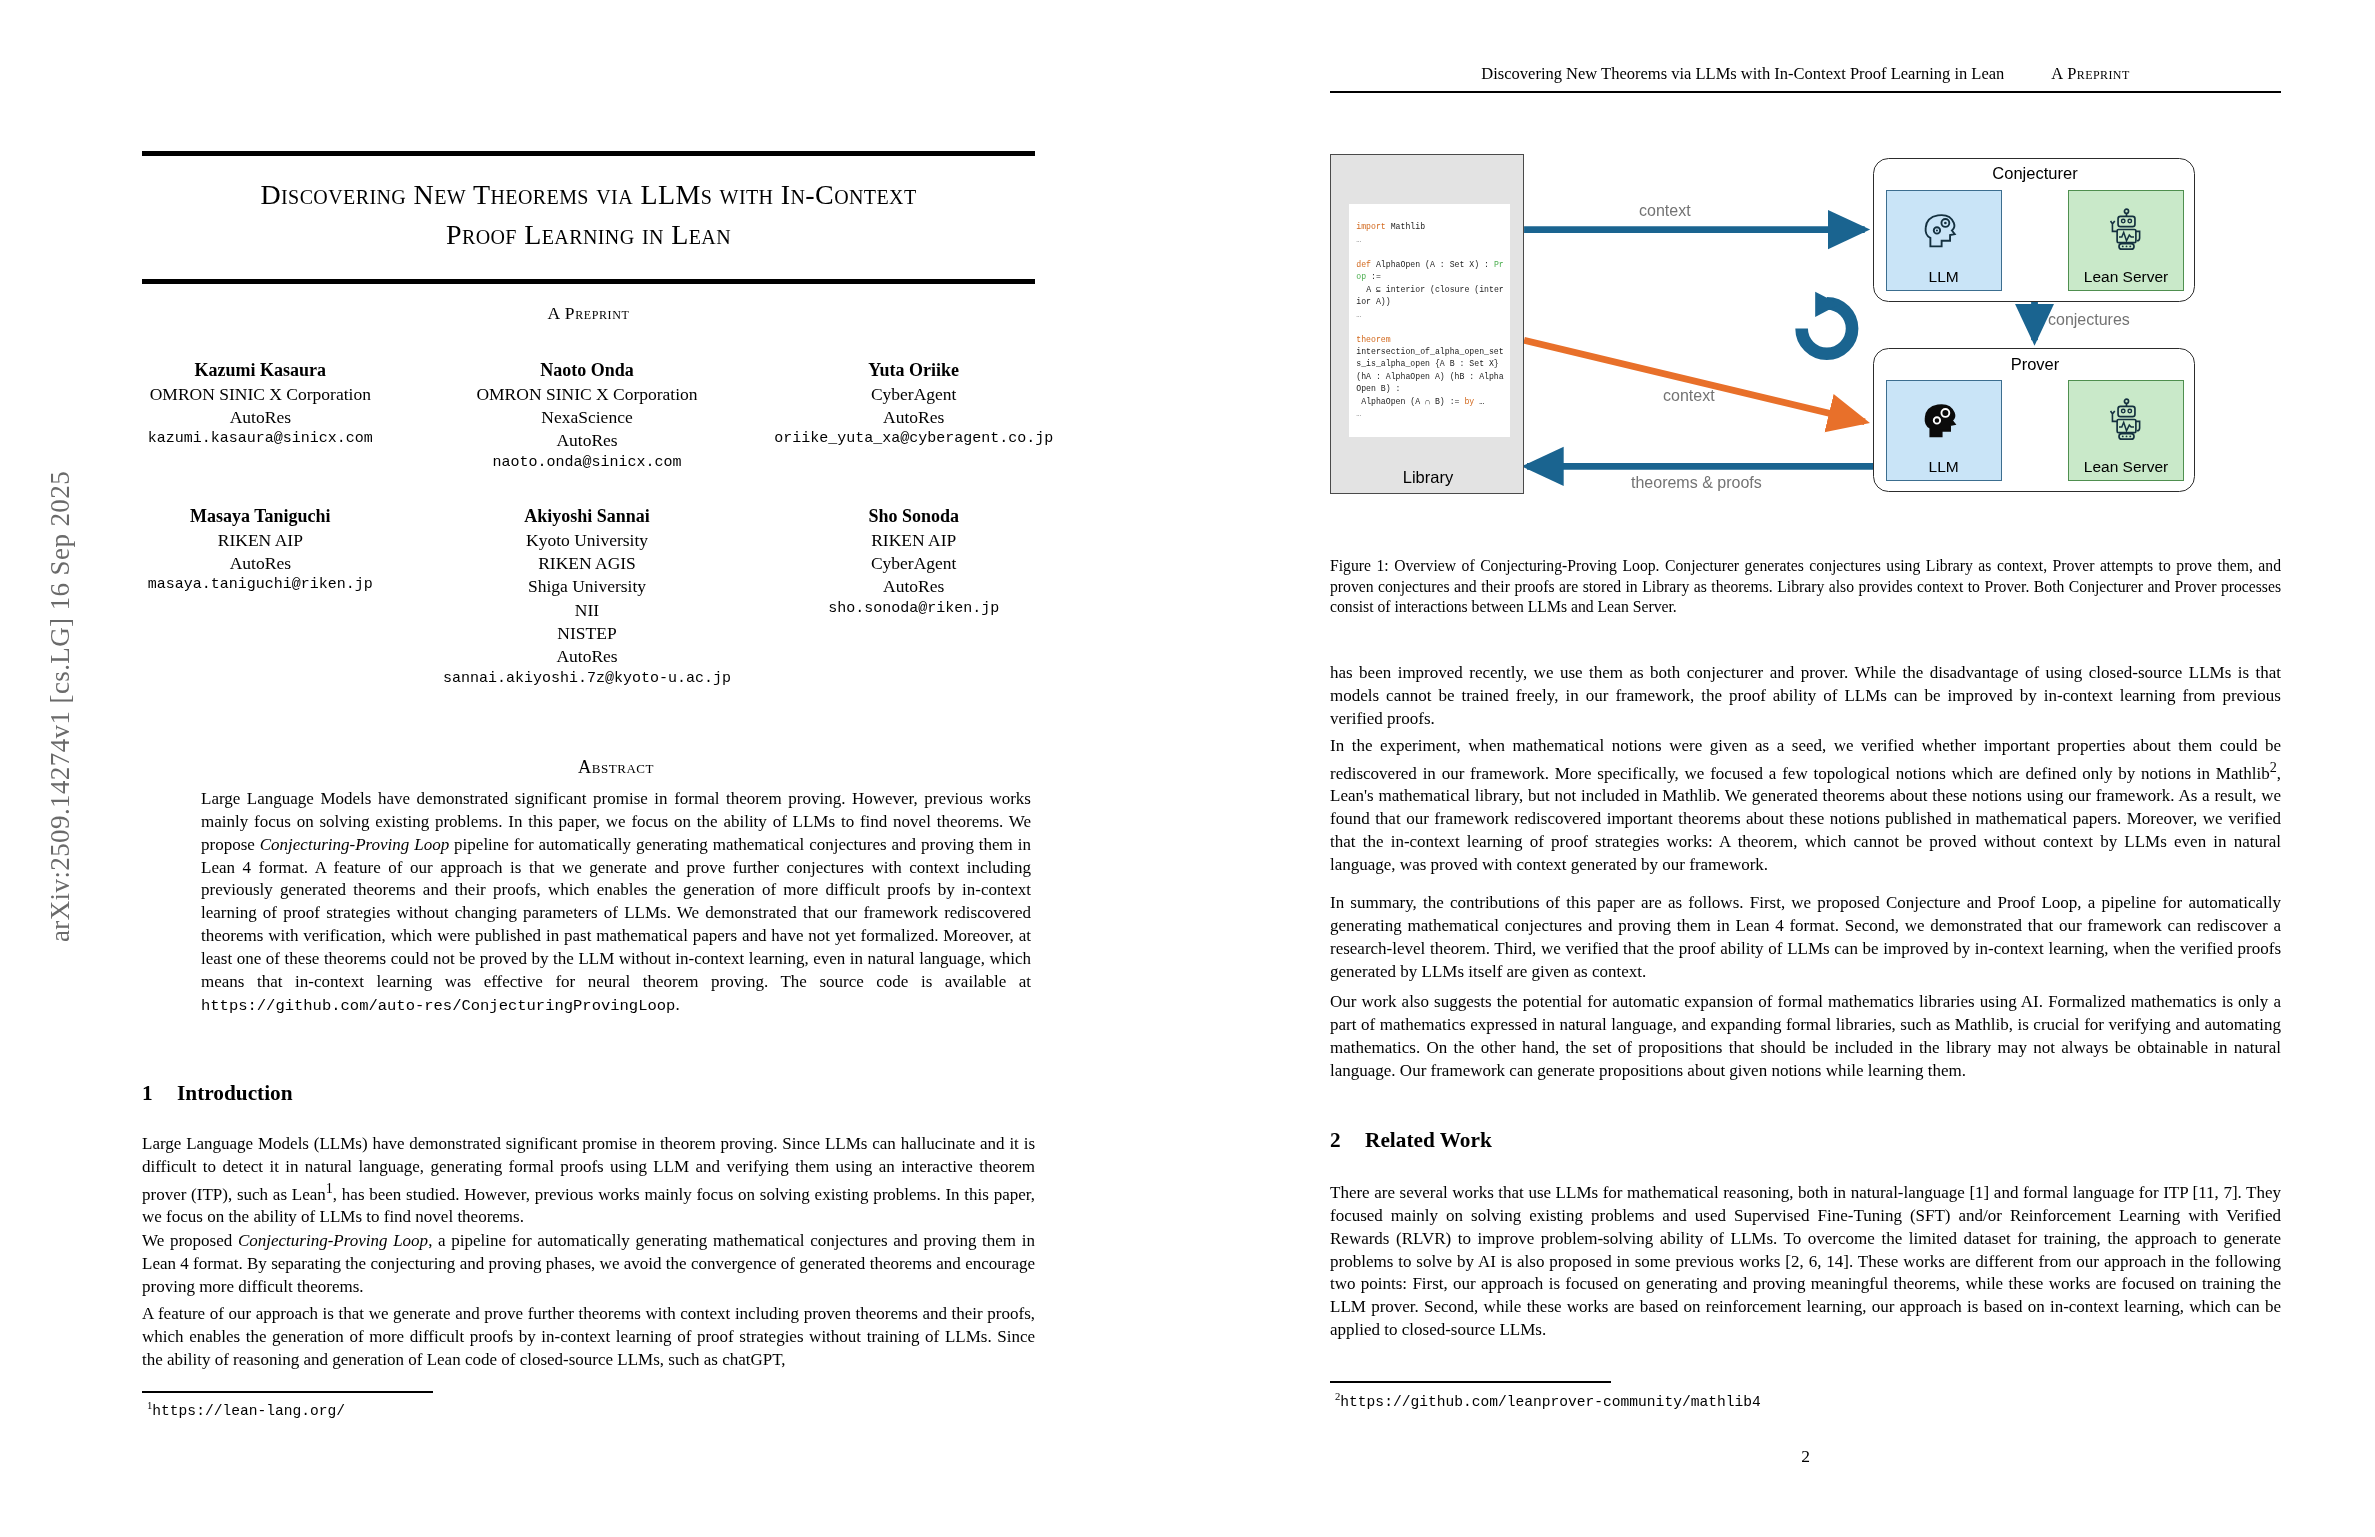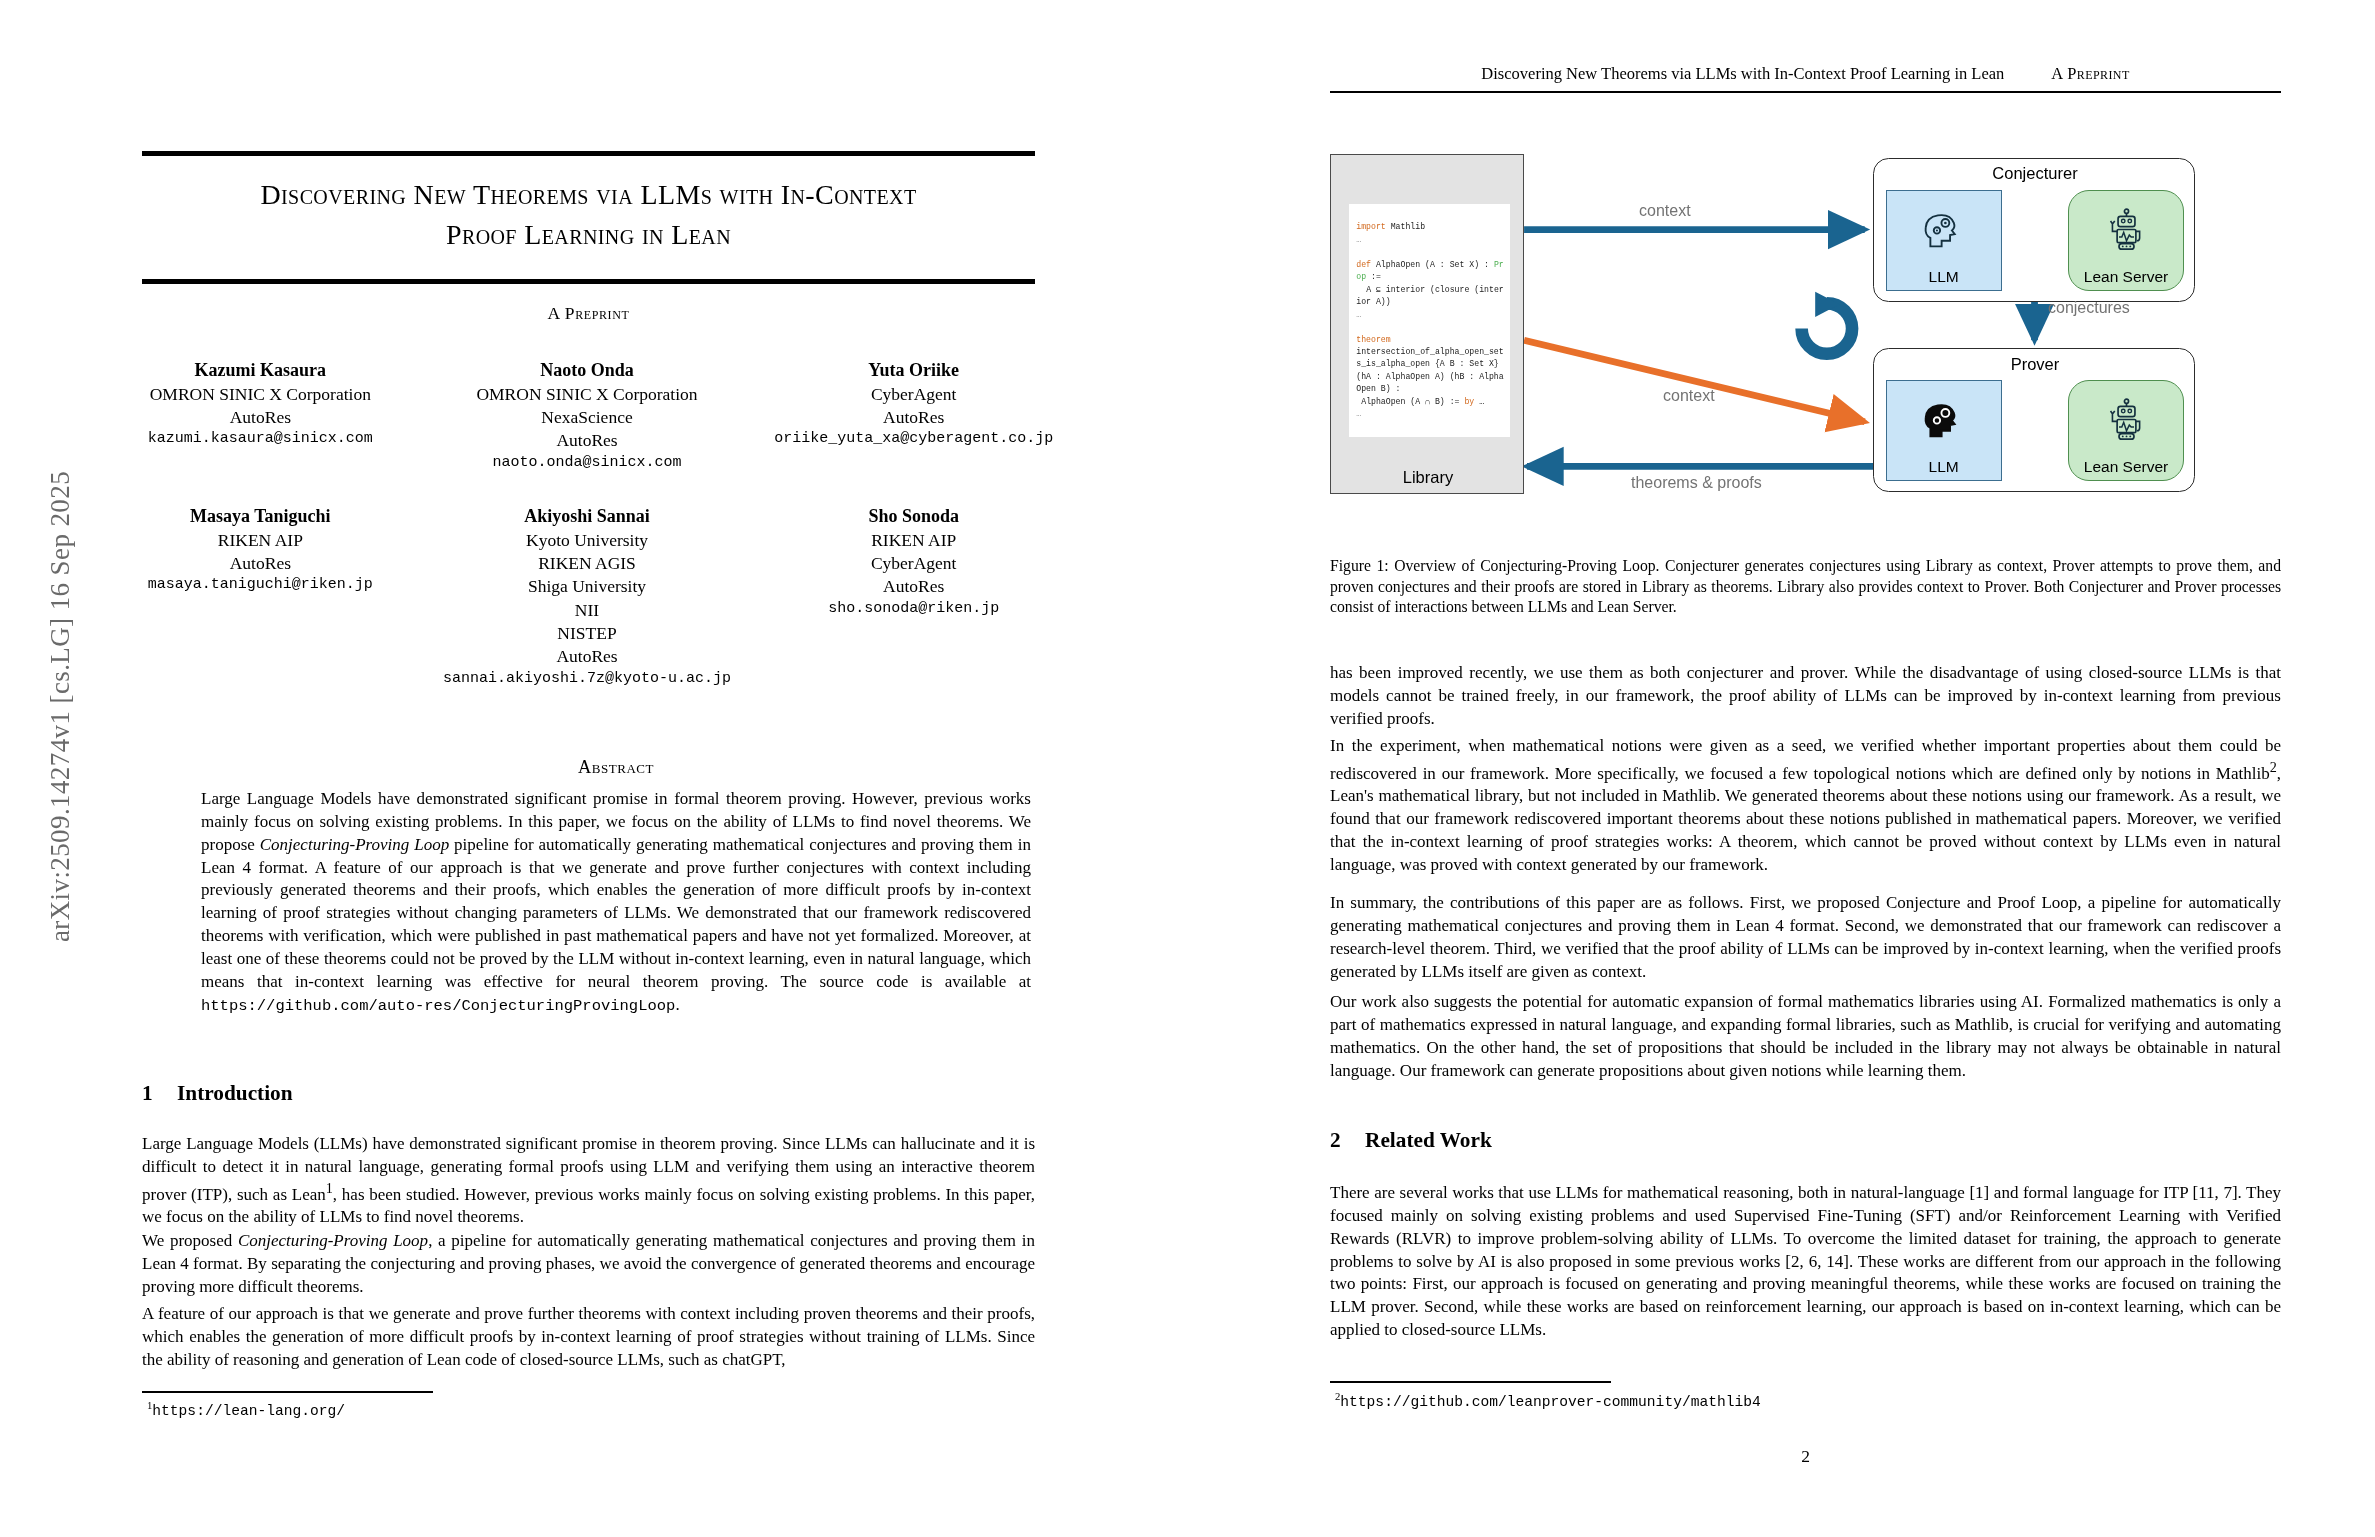--- a/index.html
+++ b/index.html
@@ -146,21 +146,21 @@
     position: absolute; left: 0; top: 5.8px; width: 322px; text-align: center;
     font-family: "Liberation Sans", sans-serif; font-size: 16.5px;
   }
   .inner-box {
     position: absolute; top: 31px; width: 116px; height: 101px;
     border: 1.6px solid #3c6e8f;
     display: flex; flex-direction: column; align-items: center; justify-content: flex-end;
     padding-bottom: 3.9px;
   }
   .inner-box.llm { left: 11.6px; background: #c9e4f7; }
-  .inner-box.lean { left: 194px; background: #c9e9c9; border-color: #4f8f4f; border-radius: 21px; }
+  .inner-box.lean { left: 194px; background: #c9e9c9; border-color: #4f8f4f; }
   .inner-label { font-family: "Liberation Sans", sans-serif; font-size: 15.5px; }
   .inner-ico { flex: 1; display: flex; align-items: center; justify-content: center; }
 
   .arrow-label {
     position: absolute; font-family: "Liberation Sans", sans-serif;
     font-size: 16px; color: #737373; white-space: nowrap;
   }
 
   svg.fig-svg { position: absolute; left: 0; top: 0; width: 951px; height: 369px; pointer-events: none; }
 </style>
@@ -366,21 +366,21 @@
               <circle cx="20" cy="42" r="1" fill="#14303f"></circle>
               <circle cx="24" cy="42" r="1" fill="#14303f"></circle>
             </svg>
           </div>
           <div class="inner-label">Lean Server</div>
         </div>
       </div>
 
       <div class="arrow-label" style="left:309px; top:56px;">context</div>
       <div class="arrow-label" style="left:333px; top:241px;">context</div>
-      <div class="arrow-label" style="left:718px; top:153px;">conjectures</div>
+      <div class="arrow-label" style="left:718px; top:165px;">conjectures</div>
       <div class="arrow-label" style="left:301px; top:328px;">theorems &amp; proofs</div>
     </div>
 
     <div class="fig-caption">Figure 1: Overview of Conjecturing-Proving Loop. Conjecturer generates conjectures using Library as context, Prover attempts to prove them, and proven conjectures and their proofs are stored in Library as theorems. Library also provides context to Prover. Both Conjecturer and Prover processes consist of interactions between LLMs and Lean Server.</div>
 
     <div class="body-para" style="left:142px; top:662px; width:951px;">has been improved recently, we use them as both conjecturer and prover. While the disadvantage of using closed-source LLMs is that models cannot be trained freely, in our framework, the proof ability of LLMs can be improved by in-context learning from previous verified proofs.</div>
 
     <div class="body-para" style="left:142px; top:735px; width:951px;"><span>In the experiment, when mathematical notions were given as a seed, we verified whether important properties about them could be rediscovered in our framework. More specifically, we focused a few topological notions which are defined only by notions in Mathlib</span><sup>2</sup><span>, Lean's mathematical library, but not included in Mathlib. We generated theorems about these notions using our framework. As a result, we found that our framework rediscovered important theorems about these notions published in mathematical papers. Moreover, we verified that the in-context learning of proof strategies works: A theorem, which cannot be proved without context by LLMs even in natural language, was proved with context generated by our framework.</span></div>
 
     <div class="body-para" style="left:142px; top:892px; width:951px;">In summary, the contributions of this paper are as follows. First, we proposed Conjecture and Proof Loop, a pipeline for automatically generating mathematical conjectures and proving them in Lean 4 format. Second, we demonstrated that our framework can rediscover a research-level theorem. Third, we verified that the proof ability of LLMs can be improved by in-context learning, when the verified proofs generated by LLMs itself are given as context.</div>

